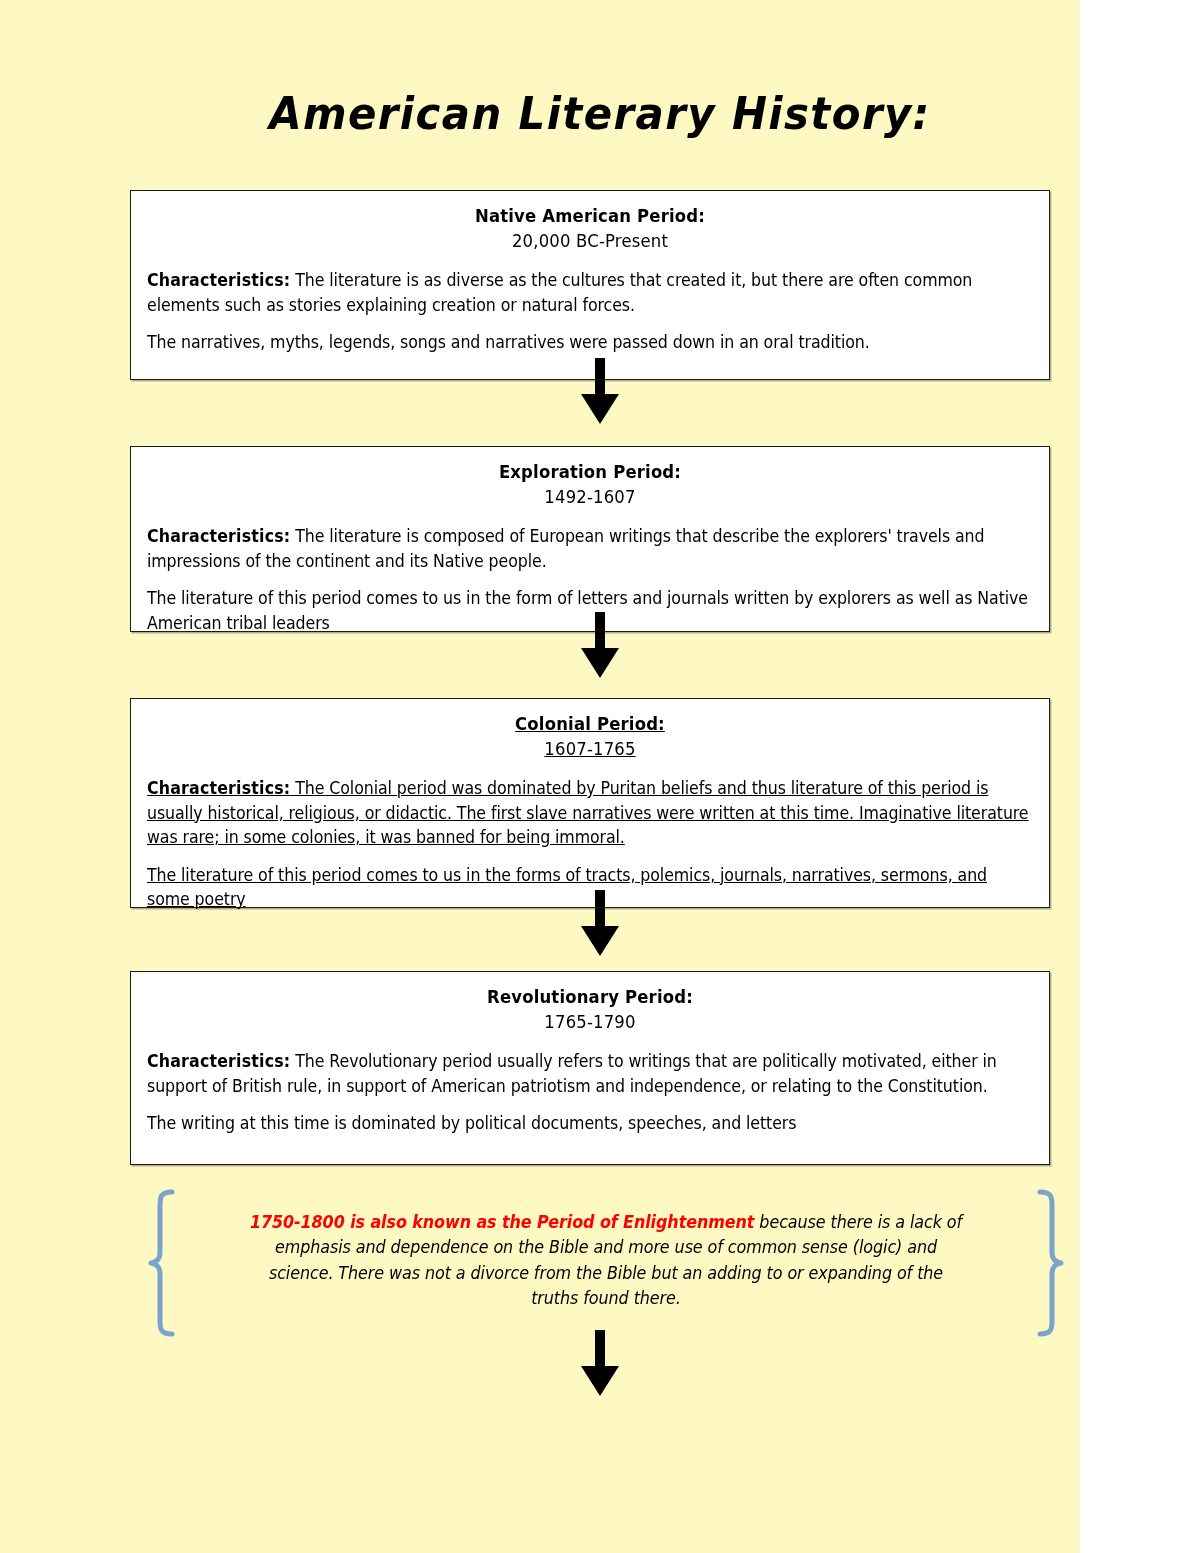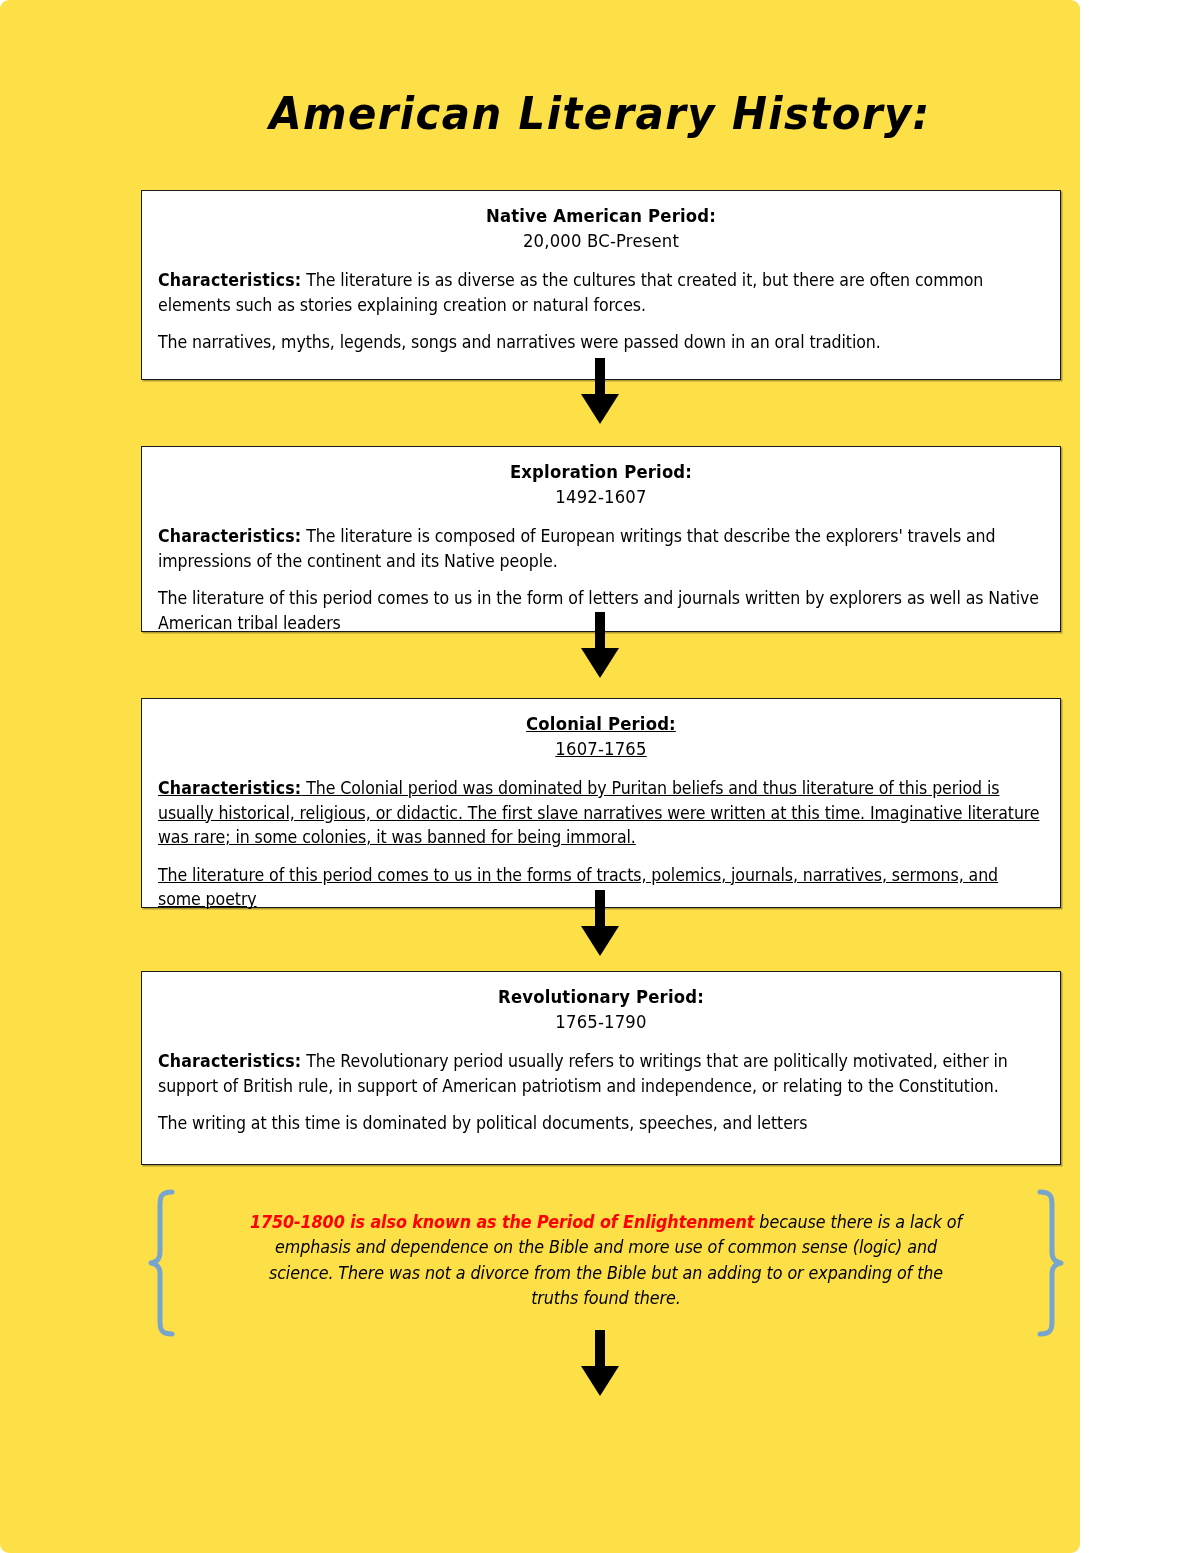--- a/index.html
+++ b/index.html
@@ -14,22 +14,21 @@
     position: relative;
     font-family: "Liberation Sans", sans-serif;
     color: #000000;
     overflow: hidden;
   }
 
   .page {
     position: relative;
     width: 1080px;
     height: 1553px;
-    background: #fde047;
-    border-radius: 9px;
+    background: #fef9c3;
   }
 
   
   .doc-title {
     position: absolute;
     left: 0;
     top: 88px;
     width: 1200px;
     text-align: center;
     font-family: "DejaVu Sans", sans-serif;
@@ -39,21 +38,21 @@
     letter-spacing: 1.5px;
     line-height: 1.15;
     transform: scaleX(0.93);
     transform-origin: 50% 50%;
     white-space: nowrap;
   }
 
   
   .period-box {
     position: absolute;
-    left: 141px;
+    left: 130px;
     width: 920px;           
     box-sizing: border-box;
     border: 1px solid #1a1a1a;
     background: #ffffff;
     box-shadow: 1.5px 1.5px 0 rgba(0,0,0,0.30);
     padding: 14px 16px 22px 16px;
   }
 
   .box-heading {
     text-align: center;

